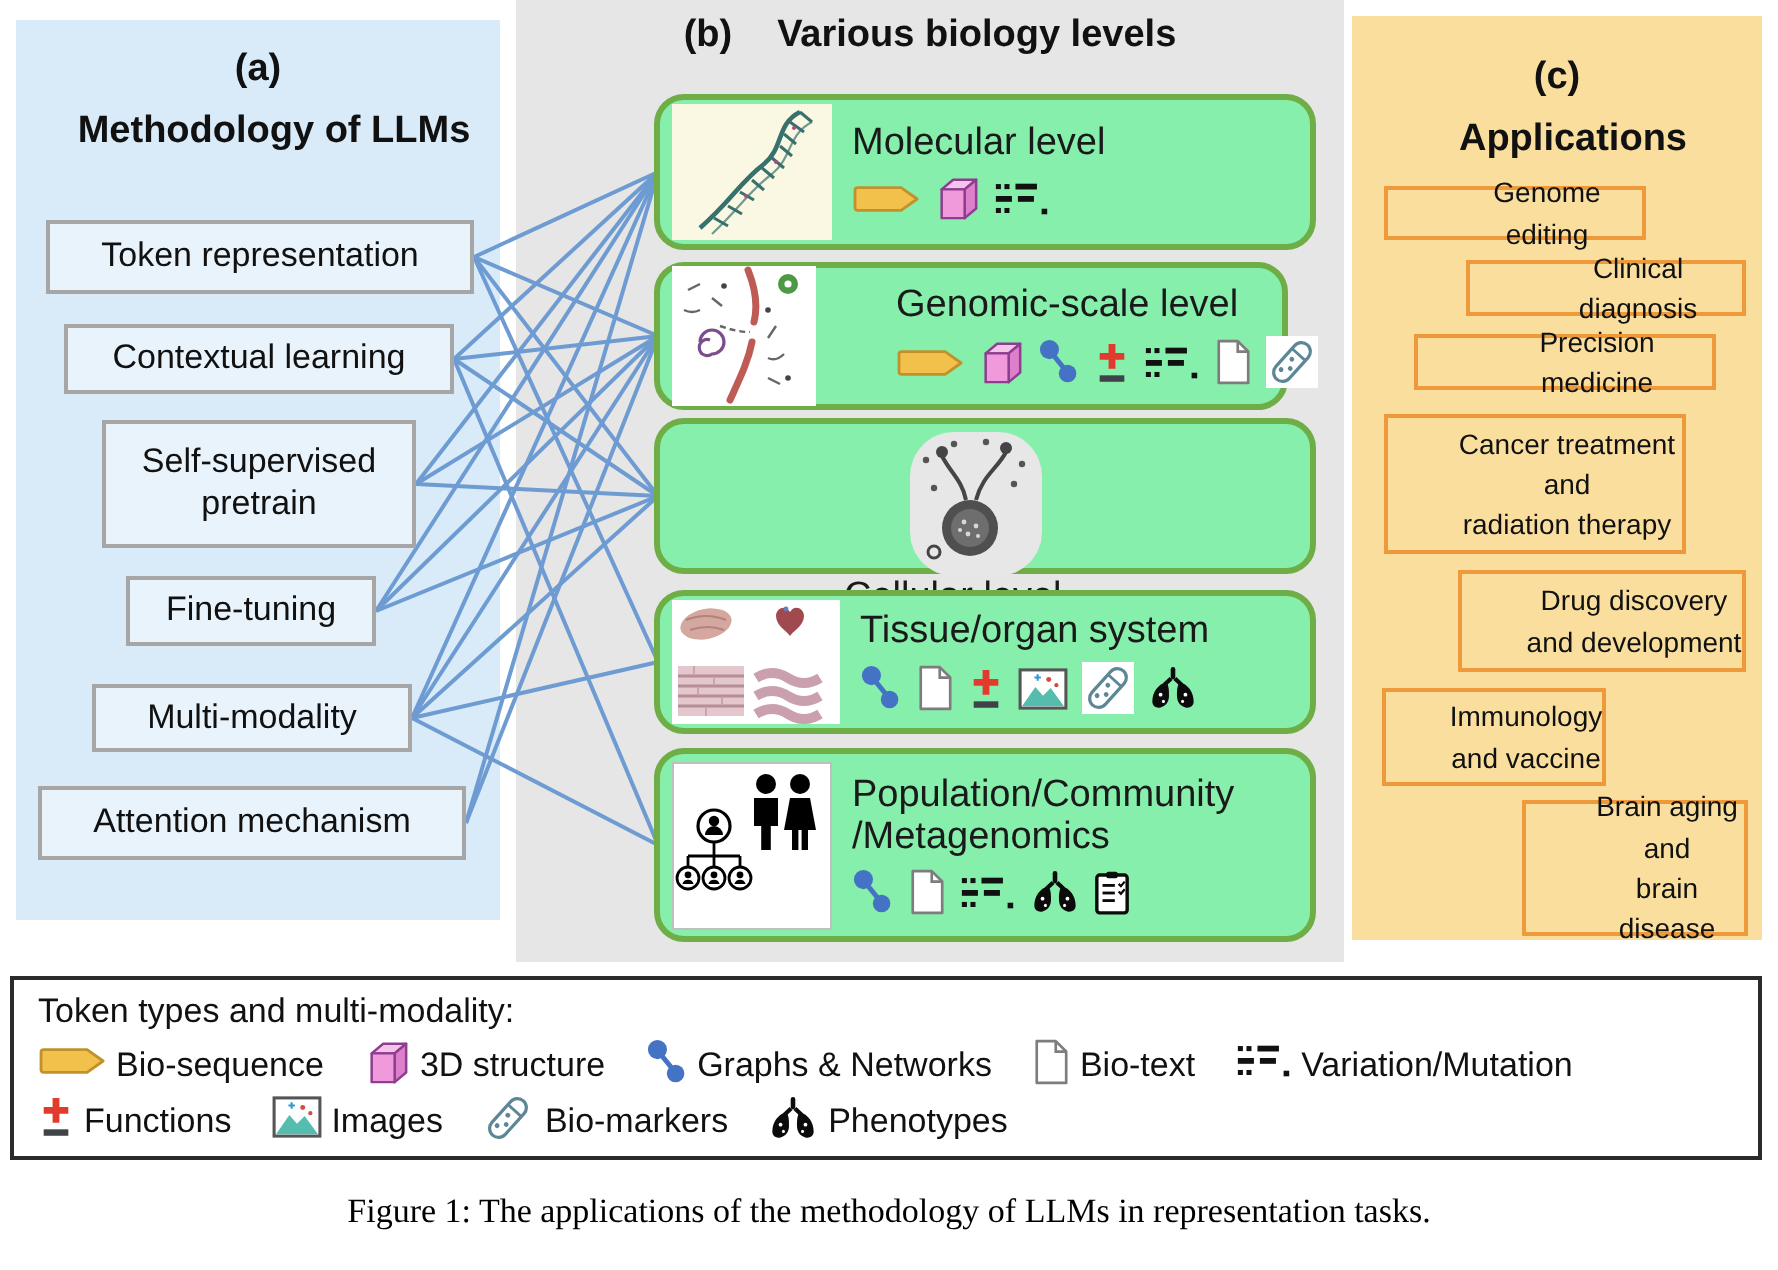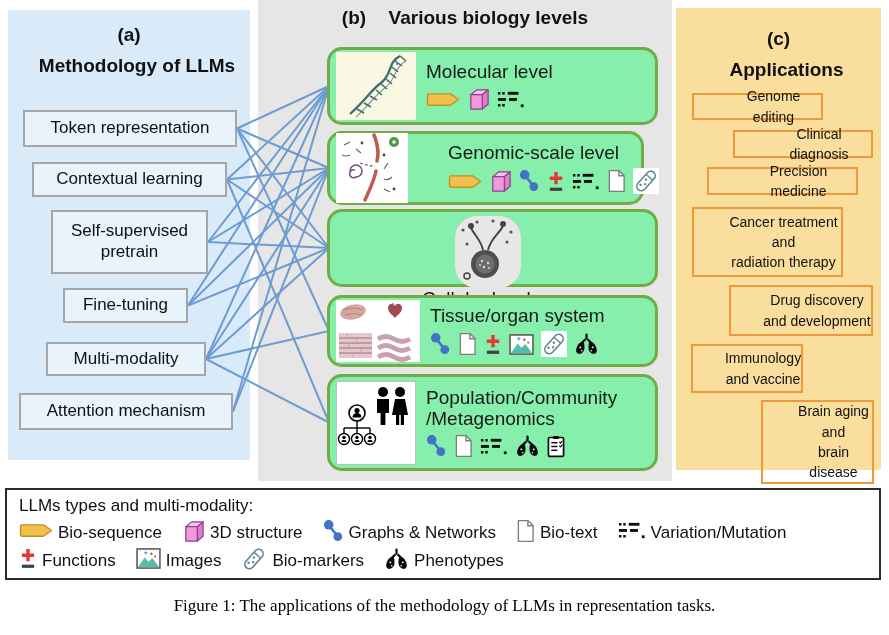--- a/index.html
+++ b/index.html
@@ -493,27 +493,27 @@
       <div class="app-box" style="left: 692px; top: 93px; width: 131px; height: 27px;">Genome editing</div>
       <div class="app-box" style="left: 733px; top: 130px; width: 140px; height: 28px;">Clinical diagnosis</div>
       <div class="app-box" style="left: 707px; top: 167px; width: 151px; height: 28px;">Precision medicine</div>
       <div class="app-box" style="left: 692px; top: 207px; width: 151px; height: 70px;">Cancer treatment
 and
 radiation therapy</div>
       <div class="app-box" style="left: 729px; top: 285px; width: 144px; height: 51px;">Drug discovery
 and development</div>
       <div class="app-box" style="left: 691px; top: 344px; width: 112px; height: 49px;">Immunology
 and vaccine</div>
-      <div class="app-box" style="left: 761px; top: 400px; width: 113px; height: 84px;">Brain aging
+      <div class="app-box" style="left: 761px; top: 400px; width: 113px; height: 68px;">Brain aging
 and
 brain disease</div>
     </div>
 
   <div id="legend">
-    <div id="legend-title">LLMs types and multi-modality:</div>
+    <div id="legend-title">Token types and multi-modality:</div>
     <div id="legend-rows">
         <div class="legend-row">
           <span class="legend-item">
             <span class="icon"><svg width="34" height="17" viewBox="0 0 36 18">
                 <path d="M3 3 H26 L34.5 9 L26 15 H3 Q1.6 15 1.6 13.6 V4.4 Q1.6 3 3 3 Z" fill="#F2C14B" stroke="#C1912C" stroke-width="1.5" stroke-linejoin="round"></path>
               </svg></span>
             <span>Bio-sequence</span>
           </span>
           <span class="legend-item">
             <span class="icon"><svg width="23" height="24" viewBox="0 0 24 25">

